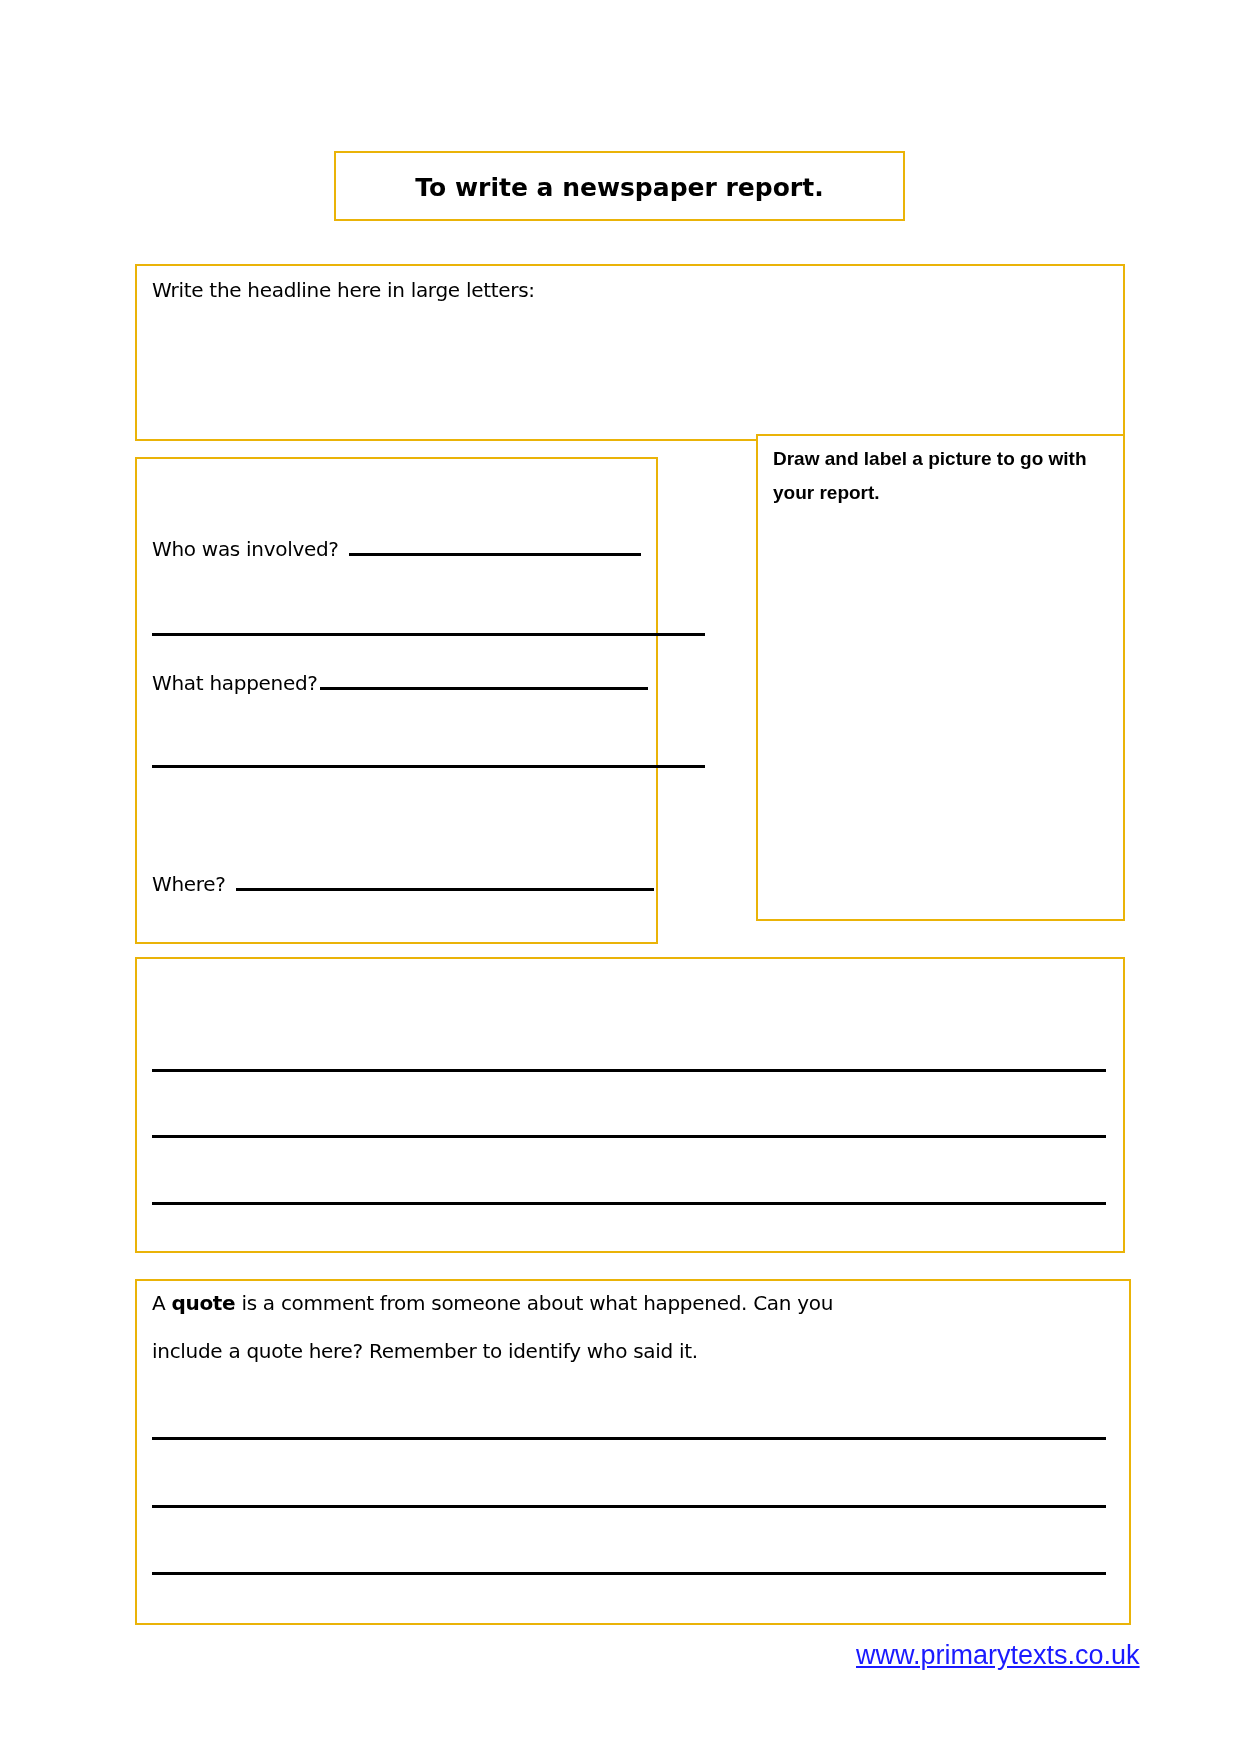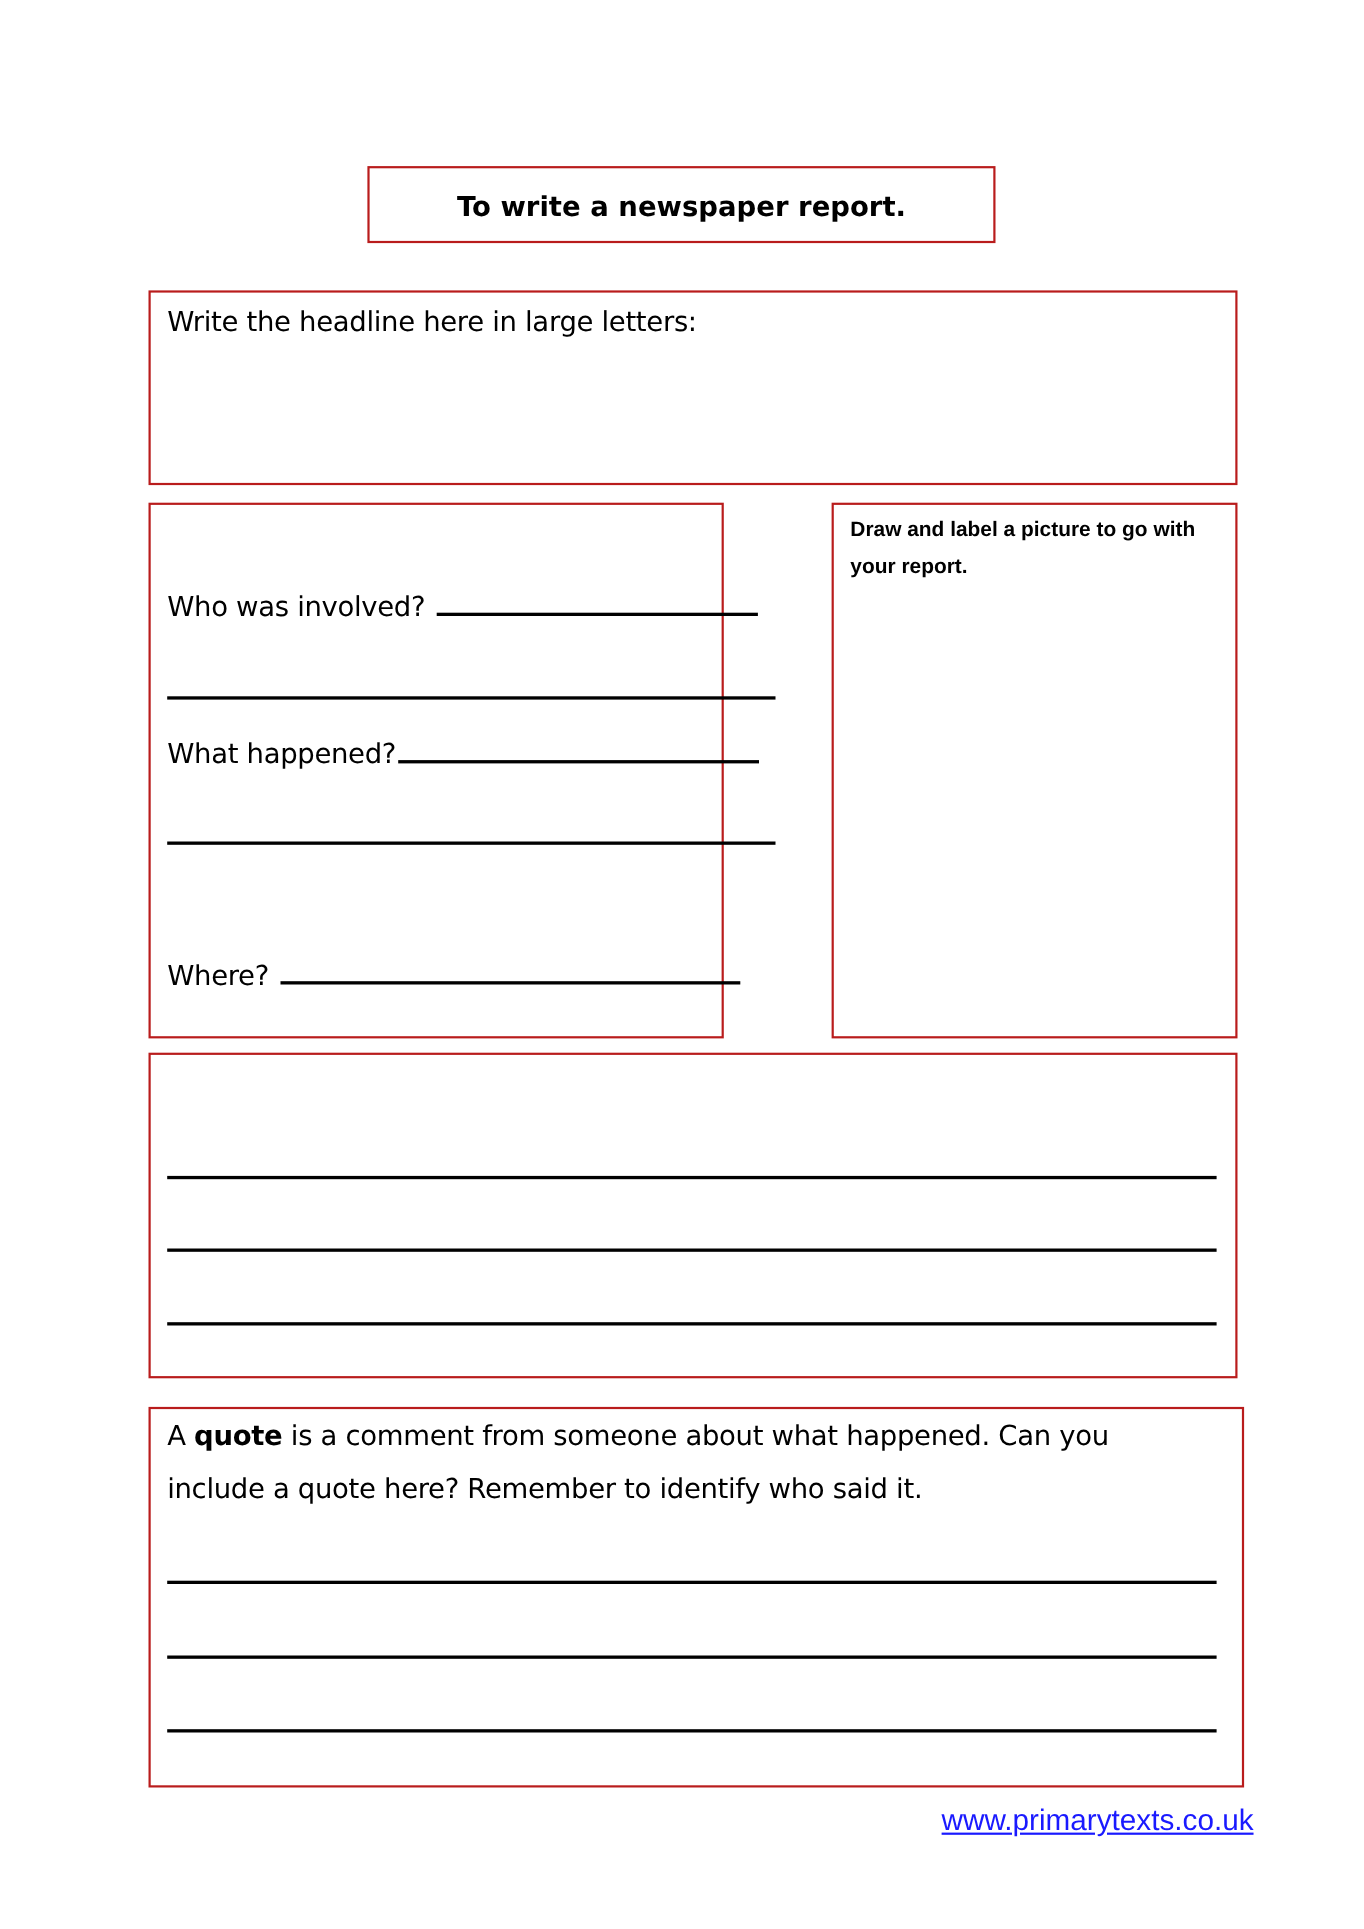--- a/index.html
+++ b/index.html
@@ -1,21 +1,21 @@
 <!DOCTYPE html>
 <html><head>
 <meta charset="utf-8">
 <style>
   html, body { margin: 0; padding: 0; background: #ffffff; }
   body { width: 1240px; height: 1754px; position: relative; overflow: hidden;
          font-family: "DejaVu Sans", sans-serif; color: #000; }
-  .box { position: absolute; border: 2px solid #b91c1c; box-sizing: border-box; background: #fff; }
+  .box { position: absolute; border: 2px solid #eab308; box-sizing: border-box; background: #fff; }
   .t { position: absolute; white-space: nowrap; font-family: "DejaVu Sans", sans-serif; color: #000; }
   .title-text { font-weight: bold; font-size: 25px; left: 0; right: 0; text-align: center; top: 20px; }
-  .big { font-size: 25px; letter-spacing: -0.3px; }
+  .big { font-size: 20px; letter-spacing: -0.3px; }
   .ruled { position: absolute; height: 0; border-top: 3px solid #000; }
   .inline-line { display: inline-block; border-bottom: 3px solid #000; height: 0; vertical-align: baseline; margin-left: 10px; }
   .side-text { font-family: "Liberation Sans", sans-serif; font-weight: bold; font-size: 19px; line-height: 34px; white-space: normal; }
   .link { position: absolute; left: 856px; top: 1640px; font-family: "Liberation Sans", sans-serif; font-size: 27px; color: #1a1aff; text-decoration: underline; }
   b.q { font-weight: bold; }
 </style>
 </head>
 <body>
 
 <div class="box" style="left:334px; top:151px; width:571px; height:70px;">
@@ -36,21 +36,21 @@
     <span>What happened?</span><span class="inline-line" style="width:328px; margin-left:2px;"></span>
   </div>
   <div class="ruled" style="left:15px; top:306px; width:553px;"></div>
 
 
   <div class="t big" style="left:15px; top:413px;">
     <span>Where?</span><span class="inline-line" style="width:418px;"></span>
   </div>
 </div>
 
-<div class="box" style="left:756px; top:457px; width:369px; height:487px;">
+<div class="box" style="left:756px; top:434px; width:369px; height:487px;">
   <div class="t side-text" style="left:15px; top:6px; width:345px;">Draw and label a picture to go with your report.</div>
 </div>
 
 <div class="box" style="left:135px; top:957px; width:990px; height:296px;">
   <div class="ruled" style="left:15px; top:110px; width:954px;"></div>
   <div class="ruled" style="left:15px; top:176px; width:954px;"></div>
   <div class="ruled" style="left:15px; top:243px; width:954px;"></div>
 </div>
 
 <div class="box" style="left:135px; top:1279px; width:996px; height:346px;">

